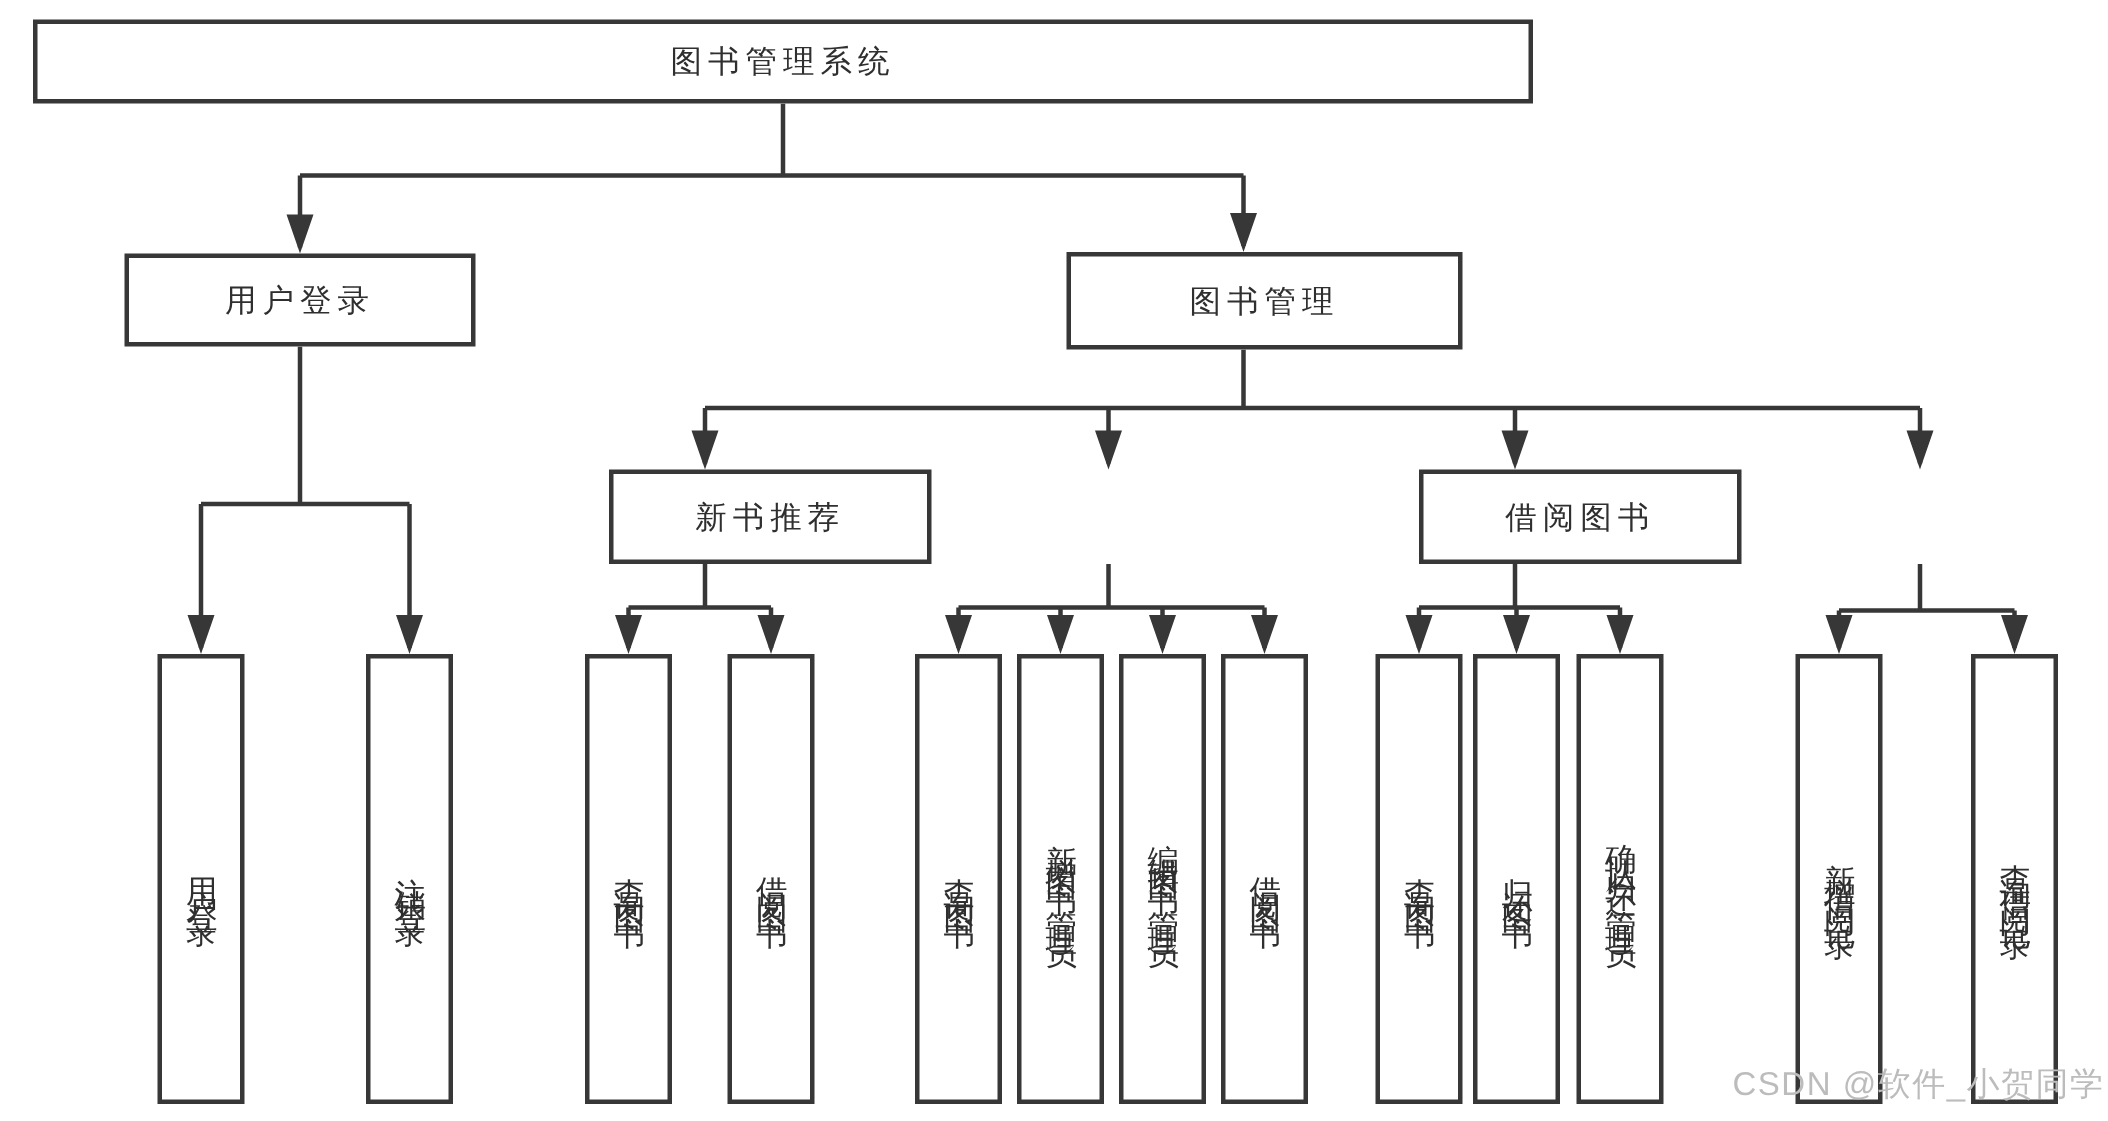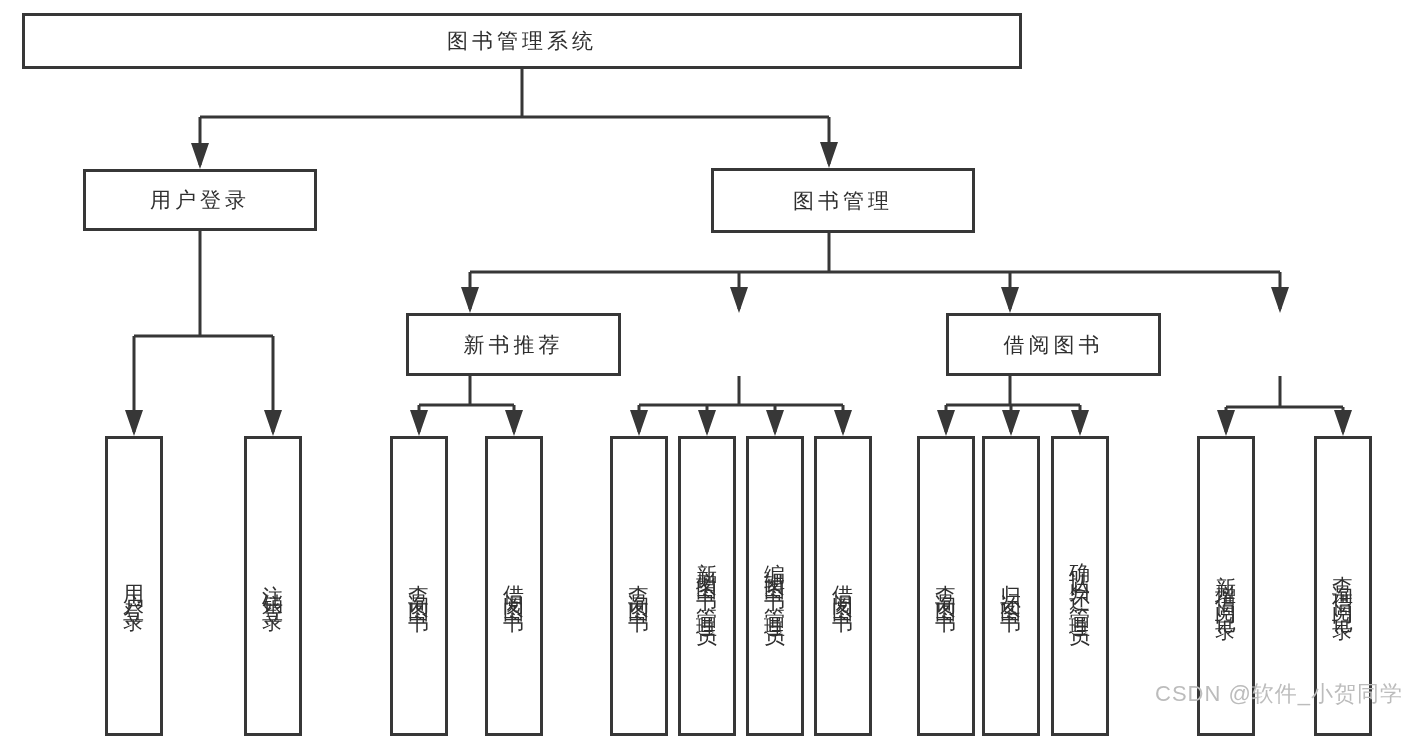--- a/index.html
+++ b/index.html
@@ -35,21 +35,21 @@
     white-space:nowrap;
   }
   .leaf{width:58px;top:436px;height:300px;}
   .lvl3{top:313px;width:215px;height:63px;margin-left:43px;}
   #connectors{
     position:absolute;left:0;top:0;
     pointer-events:none;
   }
   #watermark{
     position:absolute;
-    left:1155px;top:679px;
+    left:1155px;top:708px;
     font-size:22px;
     color:#bcbcbc;
     letter-spacing:1px;
     white-space:nowrap;
     text-align:right;
   }
 </style>
 </head>
 <body>
 

